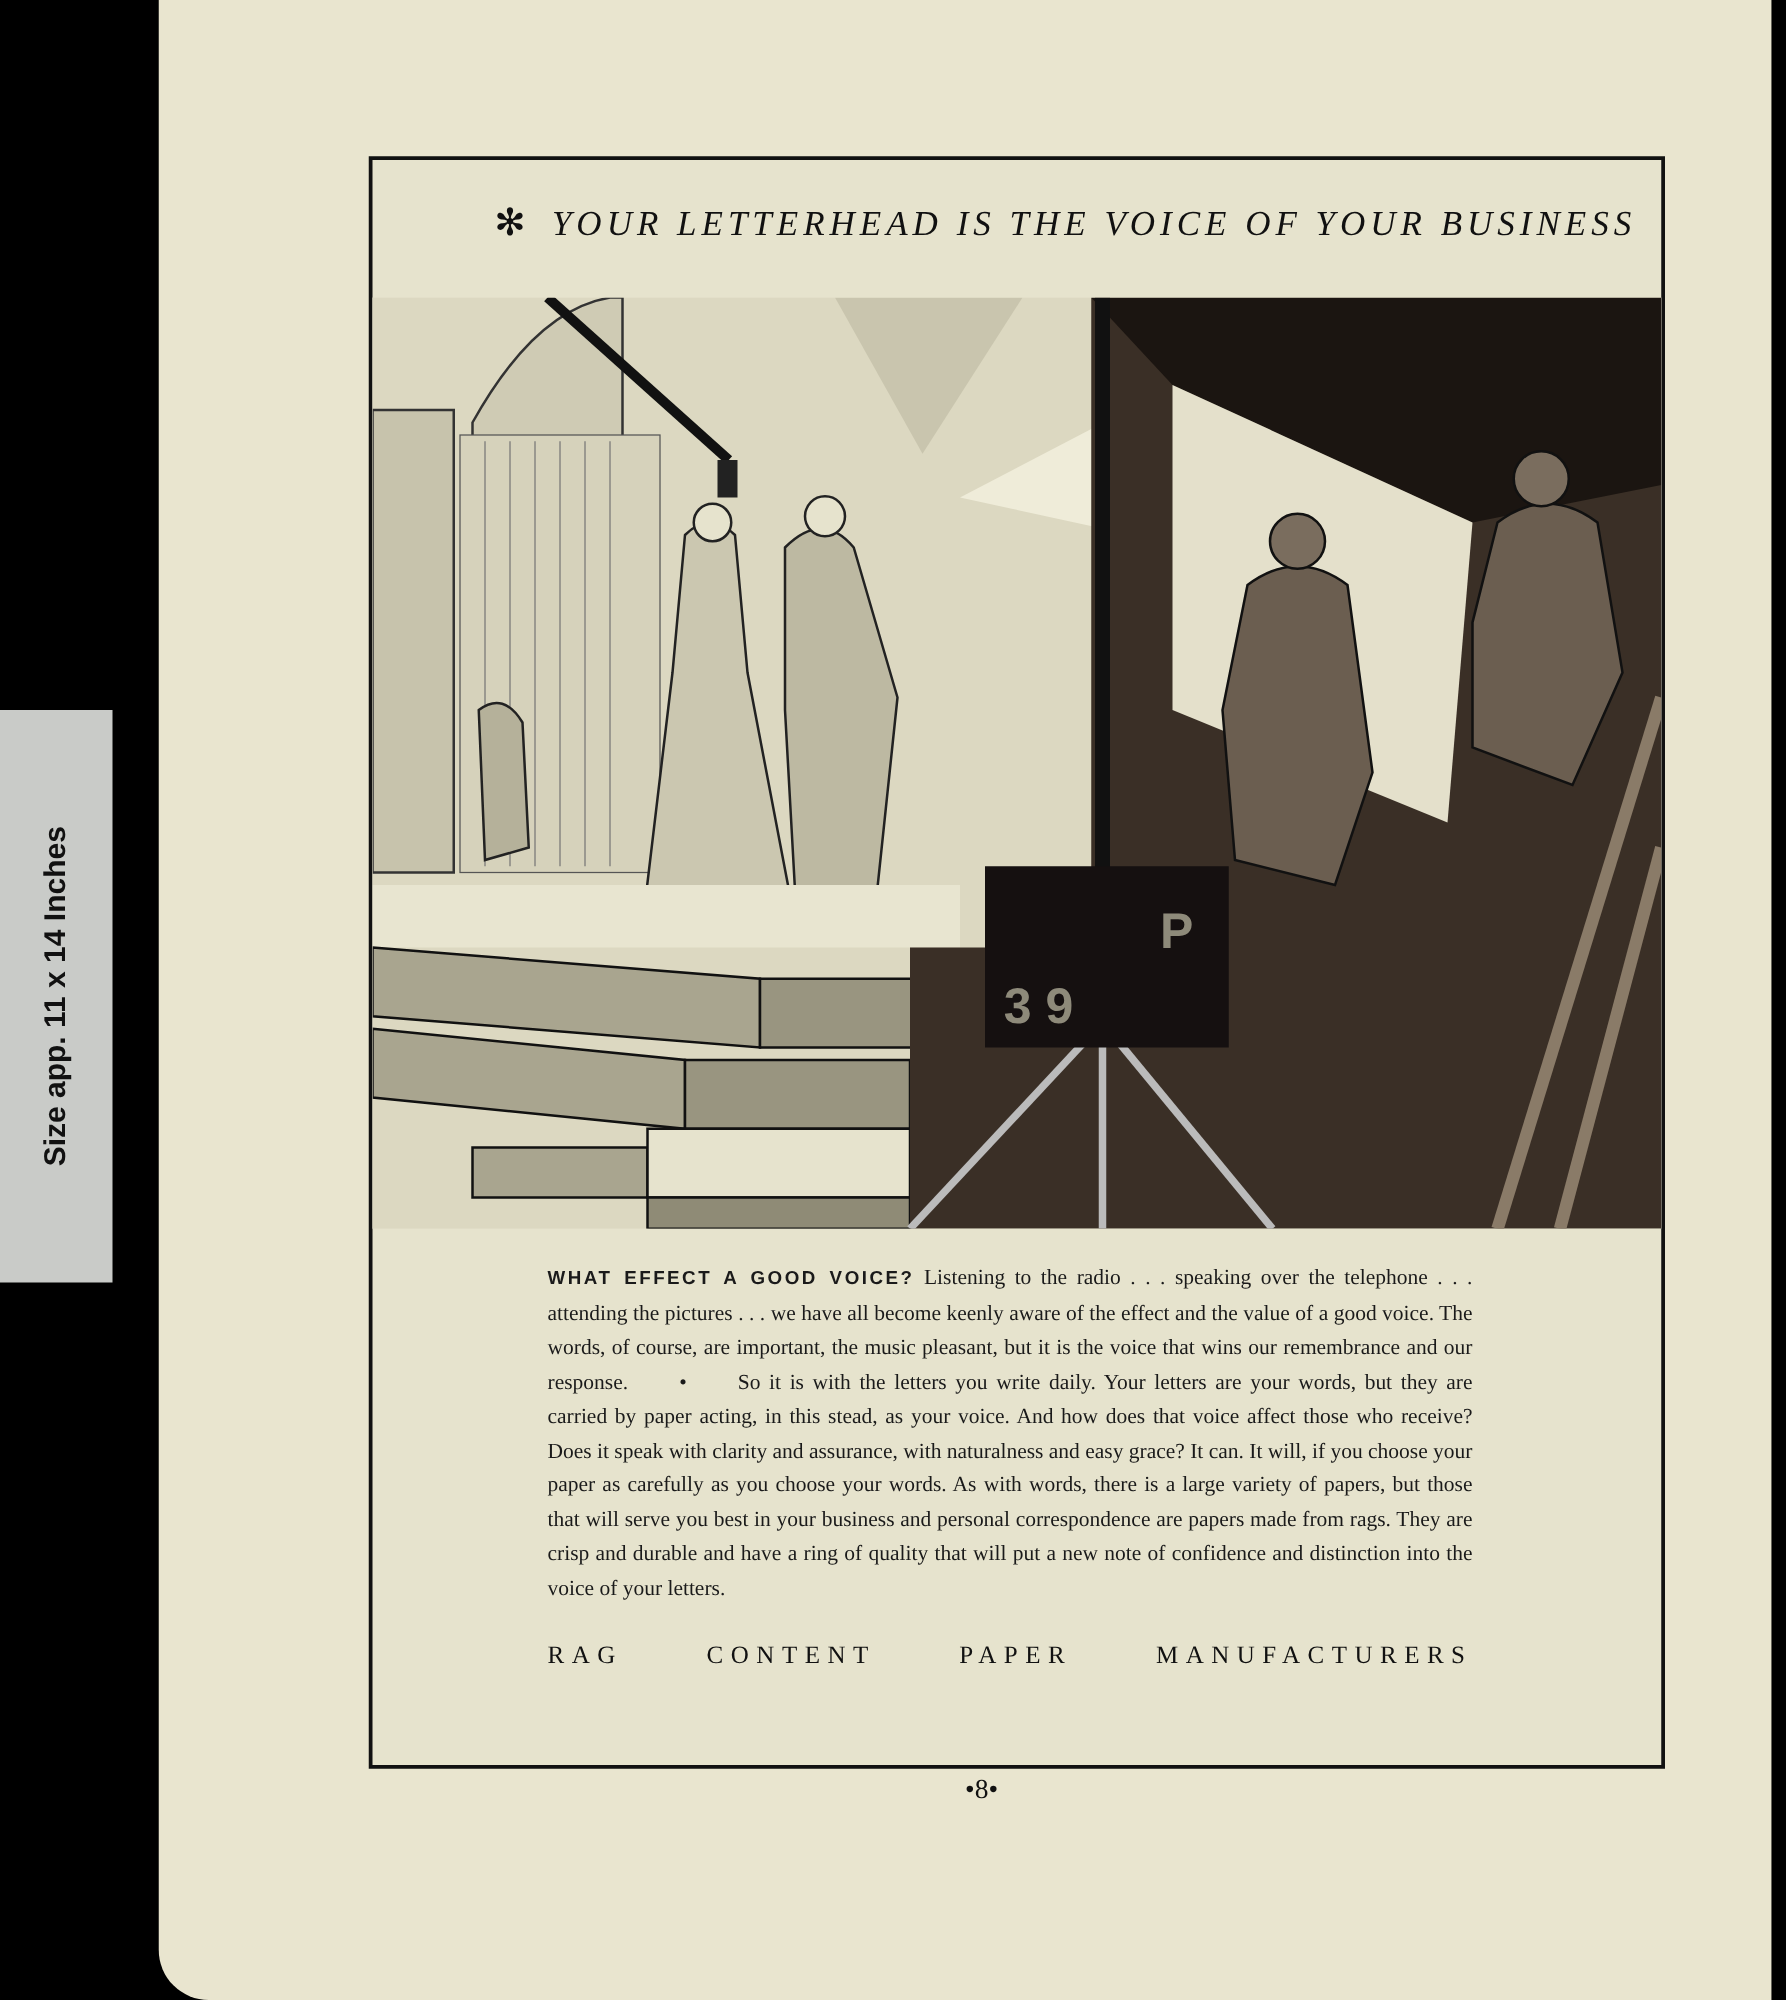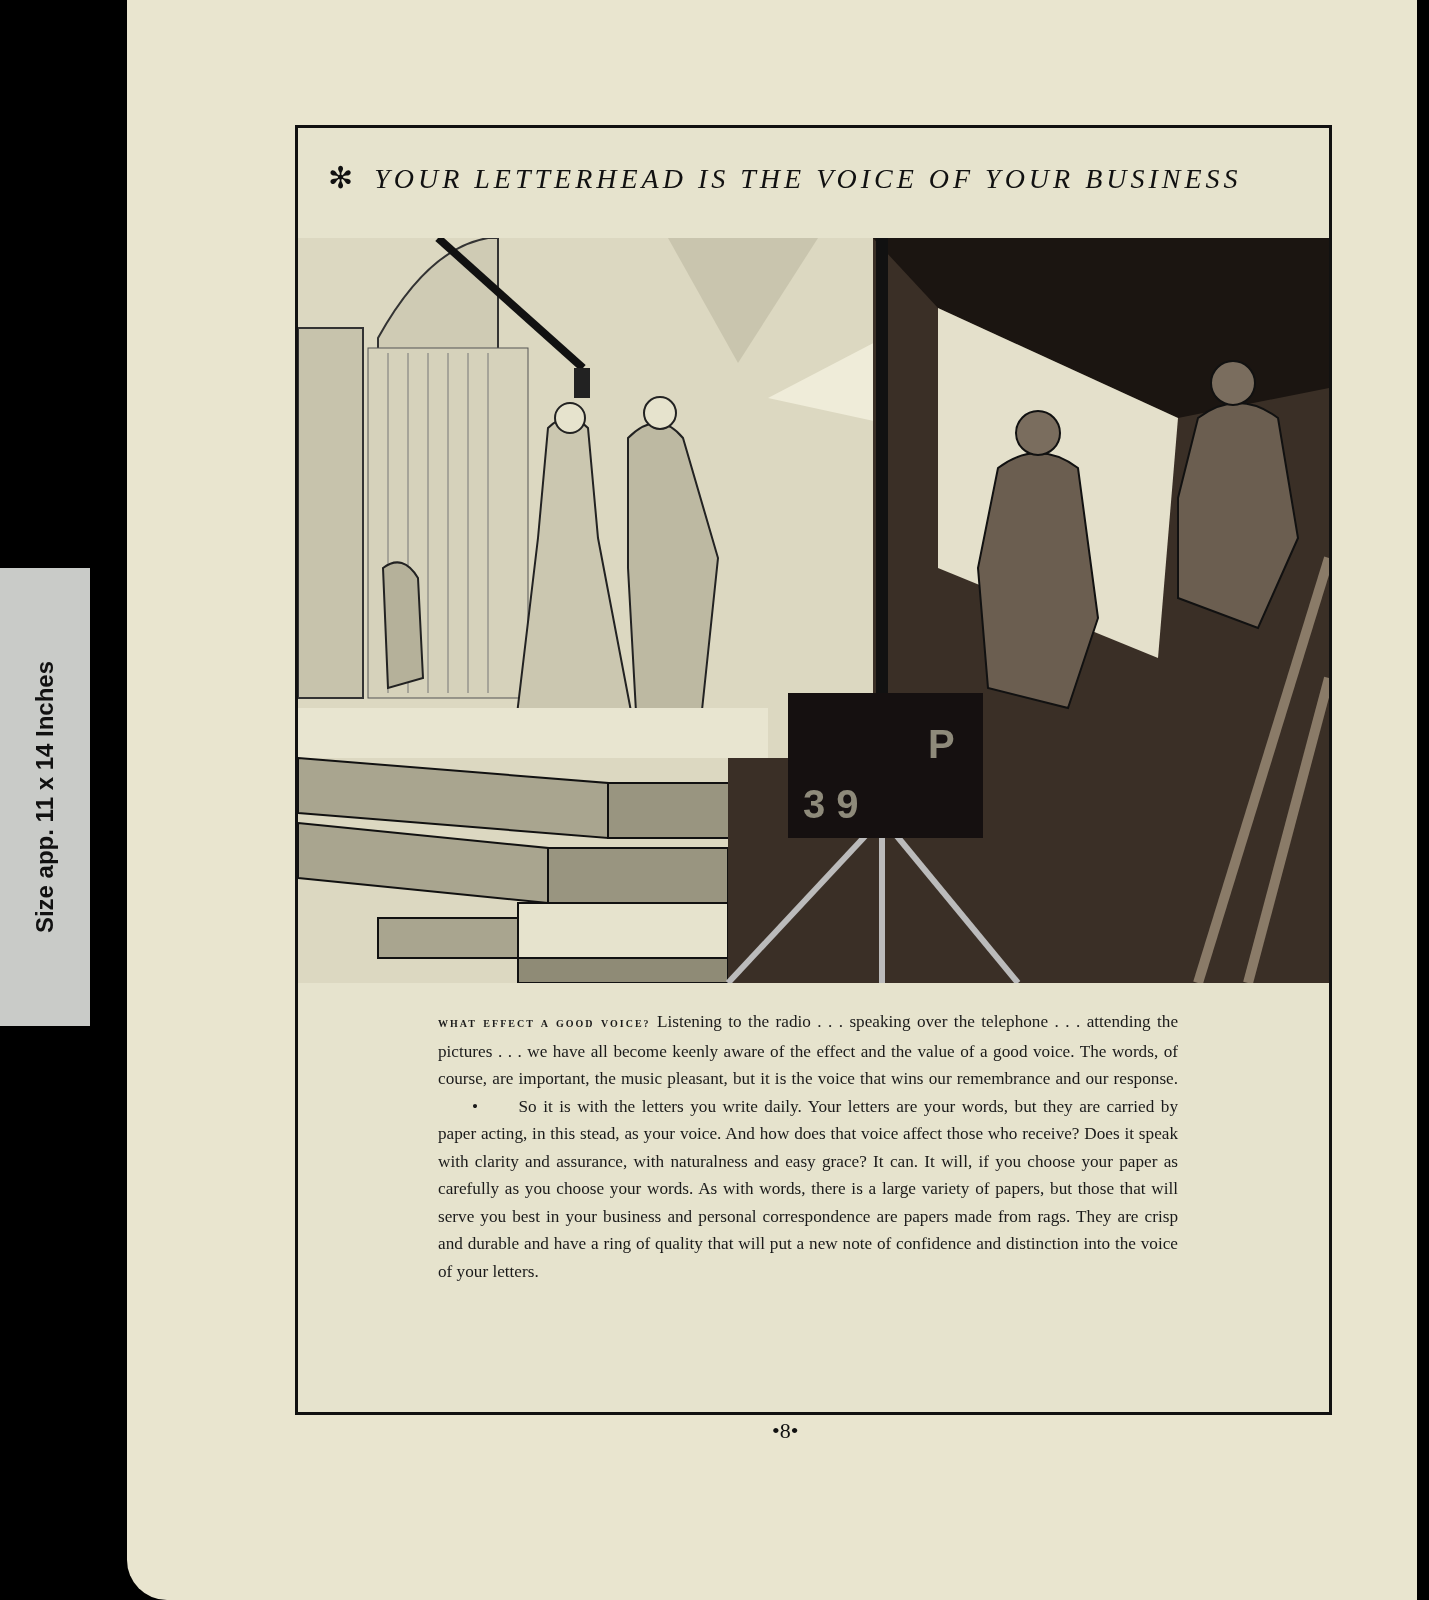--- a/index.html
+++ b/index.html
@@ -2,25 +2,25 @@
 <html><head>
 <meta charset="utf-8">
 <style>
   html, body { margin:0; padding:0; }
   body { width:1429px; height:1600px; background:#000; position:relative; overflow:hidden; font-family:"Liberation Serif", serif; }
   .page { position:absolute; left:127px; top:0; width:1290px; height:1600px; background:#e9e5cf; border-bottom-left-radius:40px; }
   .page::after { content:""; position:absolute; right:0; top:0; width:4px; height:100%; background:#e9e5cf; }
   .size-label { position:absolute; left:0; top:568px; width:90px; height:458px; background:#c9cbc8; display:flex; align-items:center; justify-content:center; }
   .size-label span { transform:rotate(-90deg); white-space:nowrap; font-family:"Liberation Sans", sans-serif; font-weight:bold; font-size:24px; color:#111; }
   .frame { position:absolute; left:295px; top:125px; width:1037px; height:1290px; border:3px solid #111; box-sizing:border-box; background:#e6e3cd; }
-  .headline { position:absolute; left:30px; top:32px; right:20px; font-style:italic; font-size:28px; letter-spacing:4px; color:#111; white-space:nowrap; }
+  .headline { position:absolute; left:30px; top:32px; right:20px; font-style:italic; font-size:28px; letter-spacing:4px; color:#111; white-space:nowrap;text-align:right; }
   .headline .star { font-style:normal; font-size:30px; margin-right:6px; }
   .illus { position:absolute; left:0; top:110px; width:1031px; height:745px; overflow:hidden; background:#e2dfc9; }
   .body-text { position:absolute; left:140px; top:880px; width:740px; font-size:17.2px; line-height:27.5px; color:#1a1a1a; text-align:justify; }
-  .body-text .lead { font-family:Liberation Serif, serif; font-weight:bold; font-size:10px; letter-spacing:2px;margin-top:39px; }
+  .body-text .lead { font-family:Liberation Sans, sans-serif; font-weight:bold; font-size:15px; letter-spacing:2px;margin-top:39px; }
   .body-text .bullet { margin:0 34px; }
   .company { position:absolute; left:140px; top:1185px; width:740px; text-align:justify; text-align-last:justify; font-size:20px; letter-spacing:6px; color:#111; }
   .address { position:absolute; left:140px; top:1215px; width:740px; text-align:center; font-size:15px; letter-spacing:5px; font-weight:bold; color:#222; }
   .tagline { position:absolute; left:140px; top:1240px; width:740px; text-align:justify; text-align-last:justify; font-size:12.5px; letter-spacing:4px; color:#222; }
   .page-number { position:absolute; left:772px; top:1418px; font-size:22px; color:#111; }
 </style>
 </head>
 <body>
 
 <div class="size-label">
@@ -97,15 +97,16 @@
     </svg>
   </div>
 
   <div class="body-text">
     <span class="lead">WHAT EFFECT A GOOD VOICE?</span>
     <span>Listening to the radio . . . speaking over the telephone . . . attending the pictures . . . we have all become keenly aware of the effect and the value of a good voice. The words, of course, are important, the music pleasant, but it is the voice that wins our remembrance and our response.</span>
     <span class="bullet">•</span>
     <span>So it is with the letters you write daily. Your letters are your words, but they are carried by paper acting, in this stead, as your voice. And how does that voice affect those who receive? Does it speak with clarity and assurance, with naturalness and easy grace? It can. It will, if you choose your paper as carefully as you choose your words. As with words, there is a large variety of papers, but those that will serve you best in your business and personal correspondence are papers made from rags. They are crisp and durable and have a ring of quality that will put a new note of confidence and distinction into the voice of your letters.</span>
   </div>
 
+  <div class="company">RAG CONTENT PAPER MANUFACTURERS</div>
 </div>
 
 <div class="page-number">•8•</div>
 
 </body></html>

